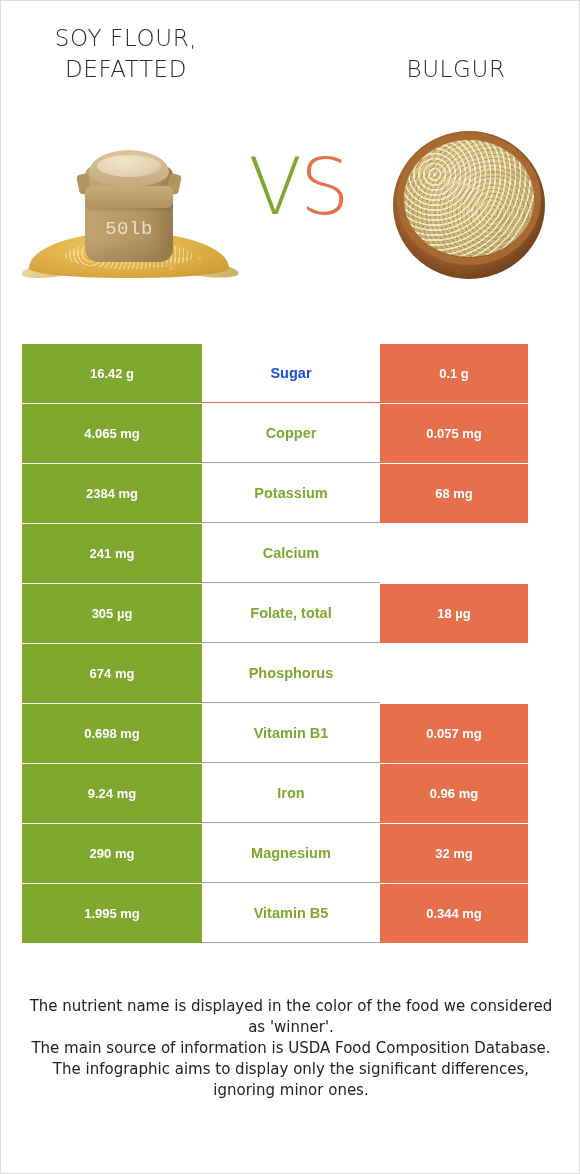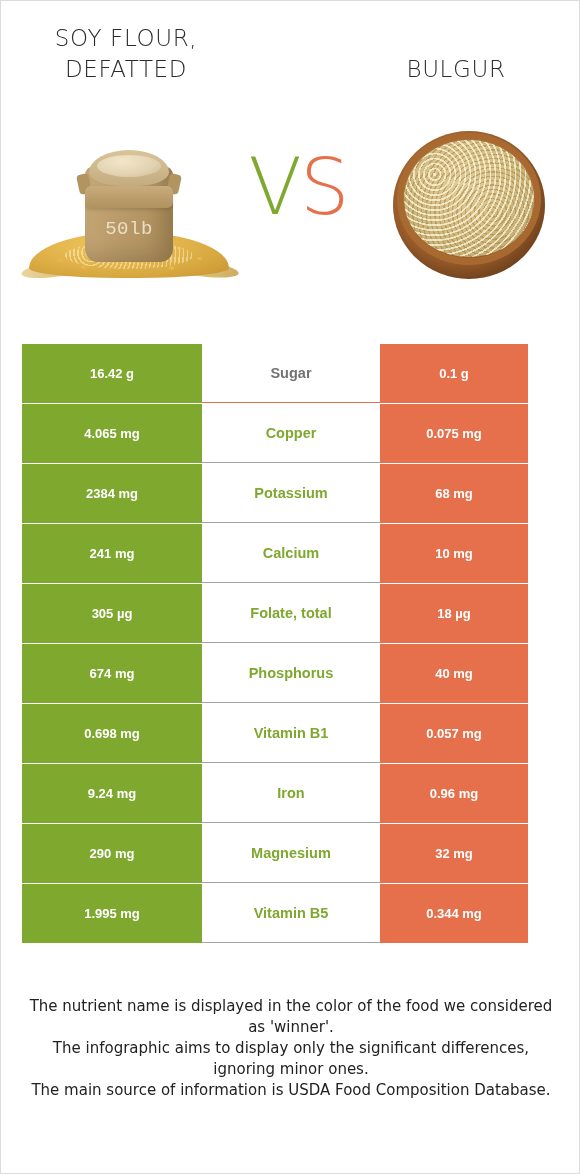--- a/index.html
+++ b/index.html
@@ -252,21 +252,21 @@
     background: #ffffff;
     font-size: 14.5px;
     font-weight: 600;
   }
   .cell.right-val {
     width: 148px;
     background: #E5704B;
     color: #ffffff;
   }
   .name.green { color: #7FA82F; border-bottom: 1px solid #a3a3a3; }
-  .name.orange { color: #737373; border-bottom: 1px solid #E5704B; }
+  .name.orange { color: #1d4ed8; border-bottom: 1px solid #E5704B; }
 
   
   .footer {
     position: absolute;
     left: 20px;
     top: 995px;
     width: 540px;
     text-align: center;
     font-family: "DejaVu Sans", sans-serif;
     font-size: 15px;
@@ -340,33 +340,31 @@
 
     <div class="row">
       <div class="cell left-val">2384 mg</div>
       <div class="cell name green">Potassium</div>
       <div class="cell right-val">68 mg</div>
     </div>
 
     <div class="row">
       <div class="cell left-val">241 mg</div>
       <div class="cell name green">Calcium</div>
-      <div class="cell right-val">10 mg</div>
     </div>
 
     <div class="row">
       <div class="cell left-val">305 µg</div>
       <div class="cell name green">Folate, total</div>
       <div class="cell right-val">18 µg</div>
     </div>
 
     <div class="row">
       <div class="cell left-val">674 mg</div>
       <div class="cell name green">Phosphorus</div>
-      <div class="cell right-val">40 mg</div>
     </div>
 
     <div class="row">
       <div class="cell left-val">0.698 mg</div>
       <div class="cell name green">Vitamin B1</div>
       <div class="cell right-val">0.057 mg</div>
     </div>
 
     <div class="row">
       <div class="cell left-val">9.24 mg</div>
@@ -383,17 +381,17 @@
     <div class="row">
       <div class="cell left-val">1.995 mg</div>
       <div class="cell name green">Vitamin B5</div>
       <div class="cell right-val">0.344 mg</div>
     </div>
 
   </div>
 
   <div class="footer">
     <div>The nutrient name is displayed in the color of the food we considered as 'winner'.</div>
+    <div>The main source of information is USDA Food Composition Database.</div>
     <div>The infographic aims to display only the significant differences, ignoring minor ones.</div>
-    <div>The main source of information is USDA Food Composition Database.</div>
   </div>
 
 </div>
 
 </body></html>

